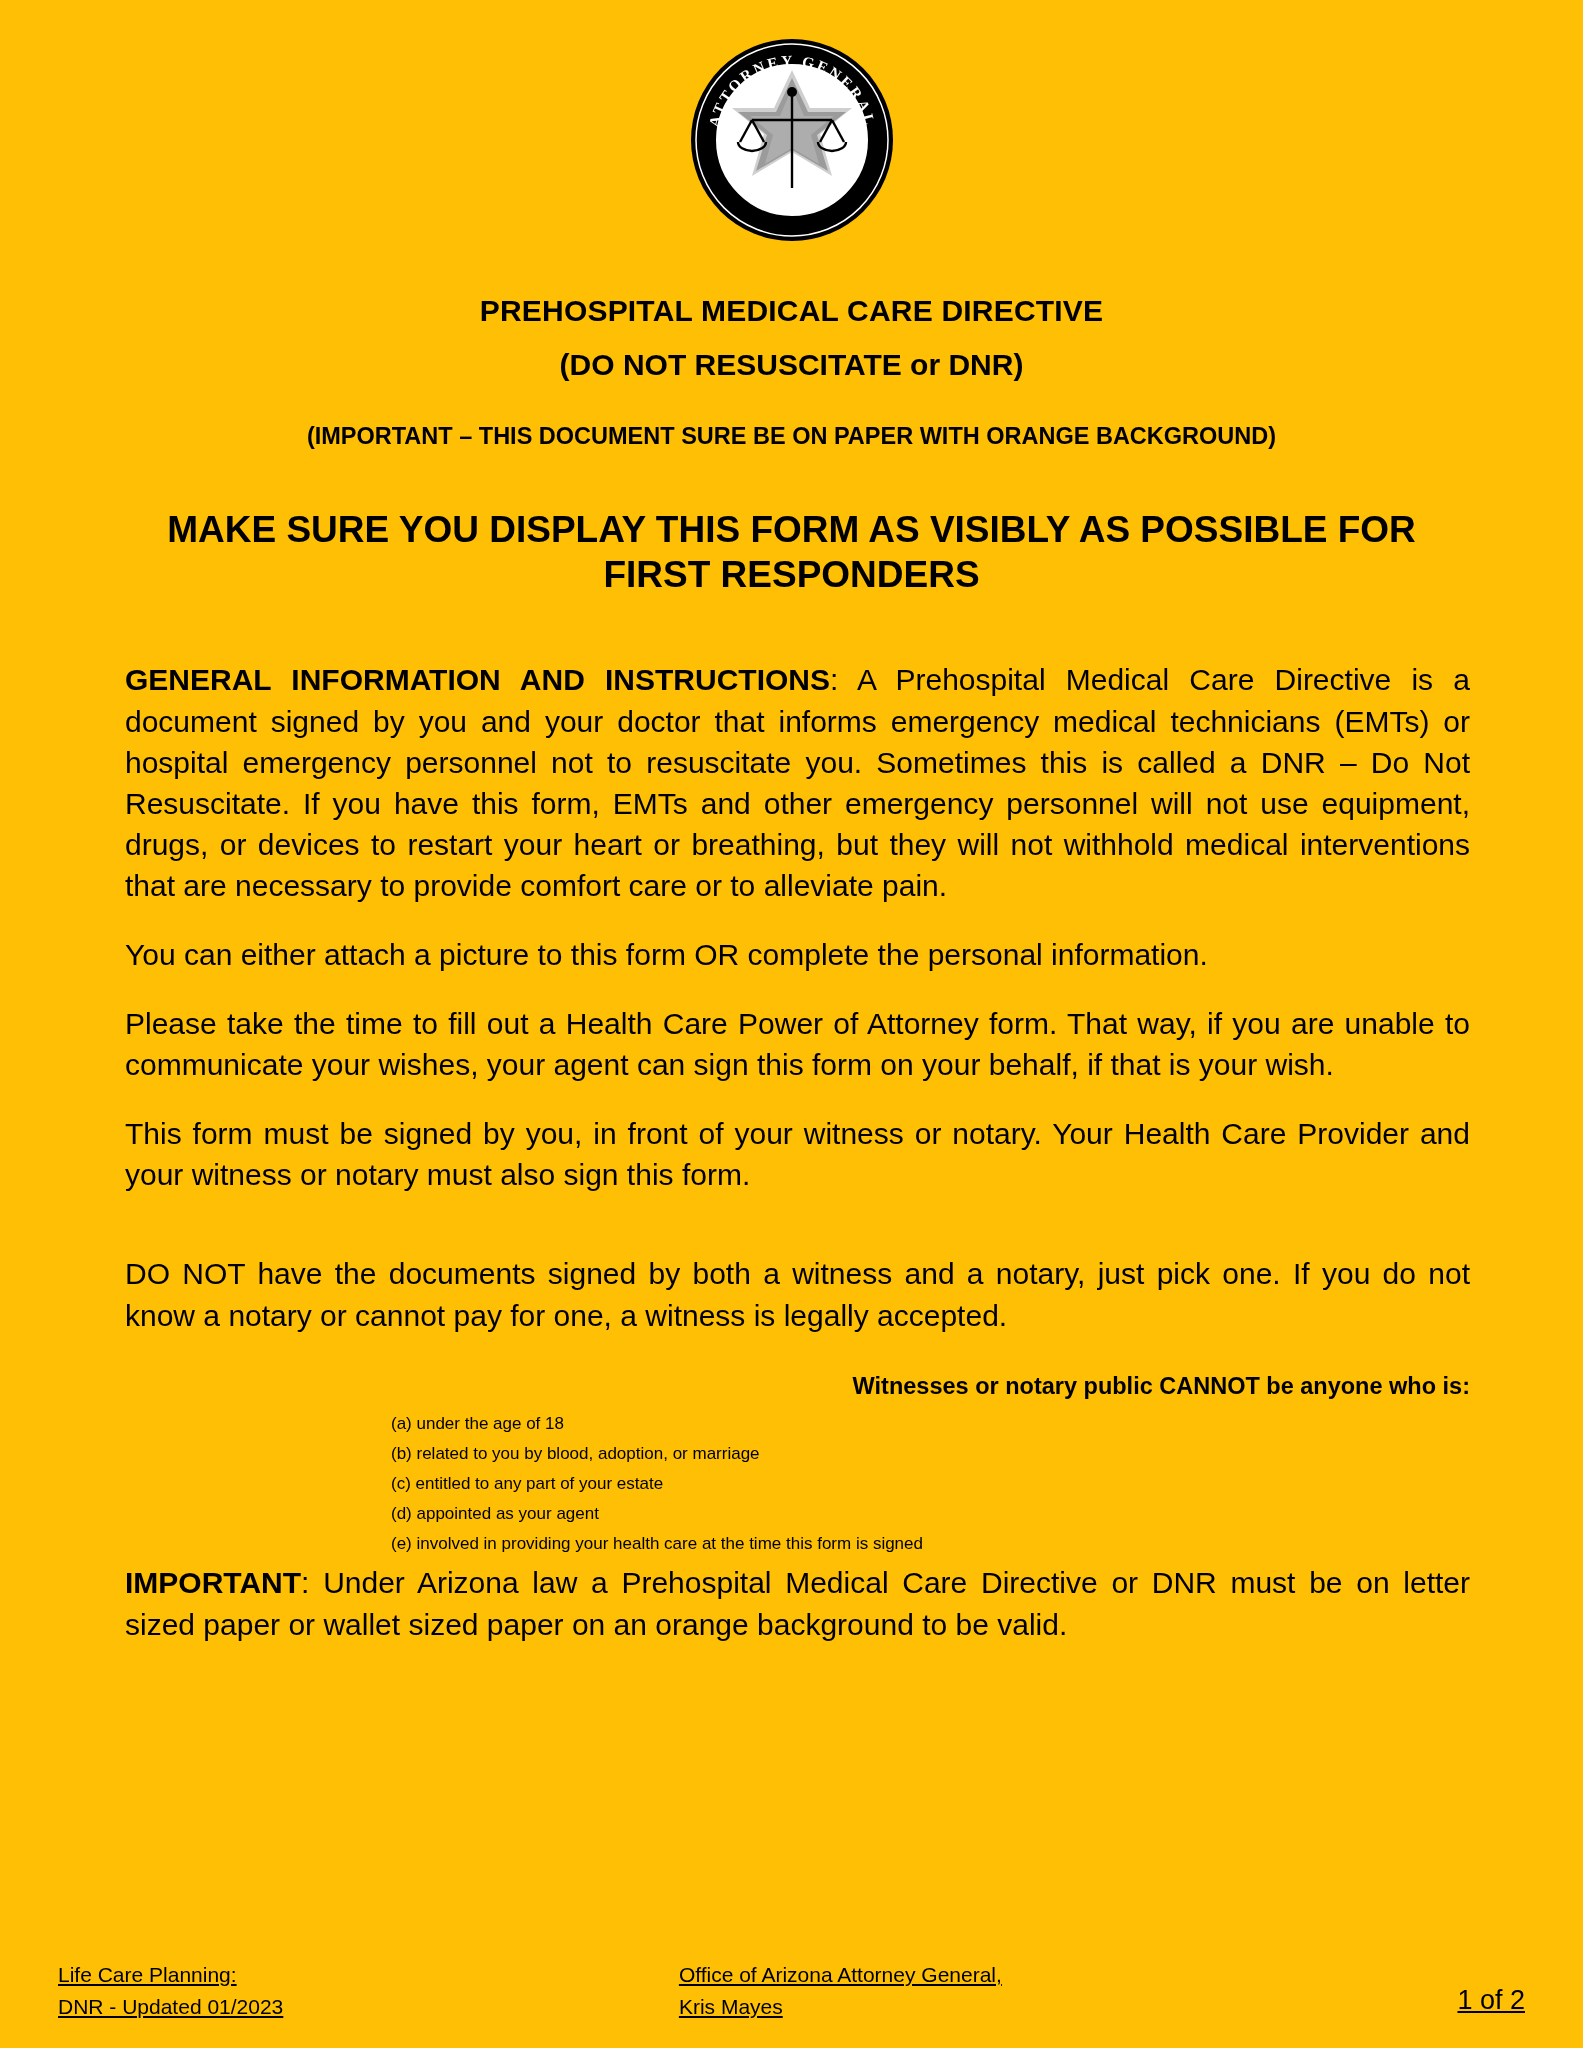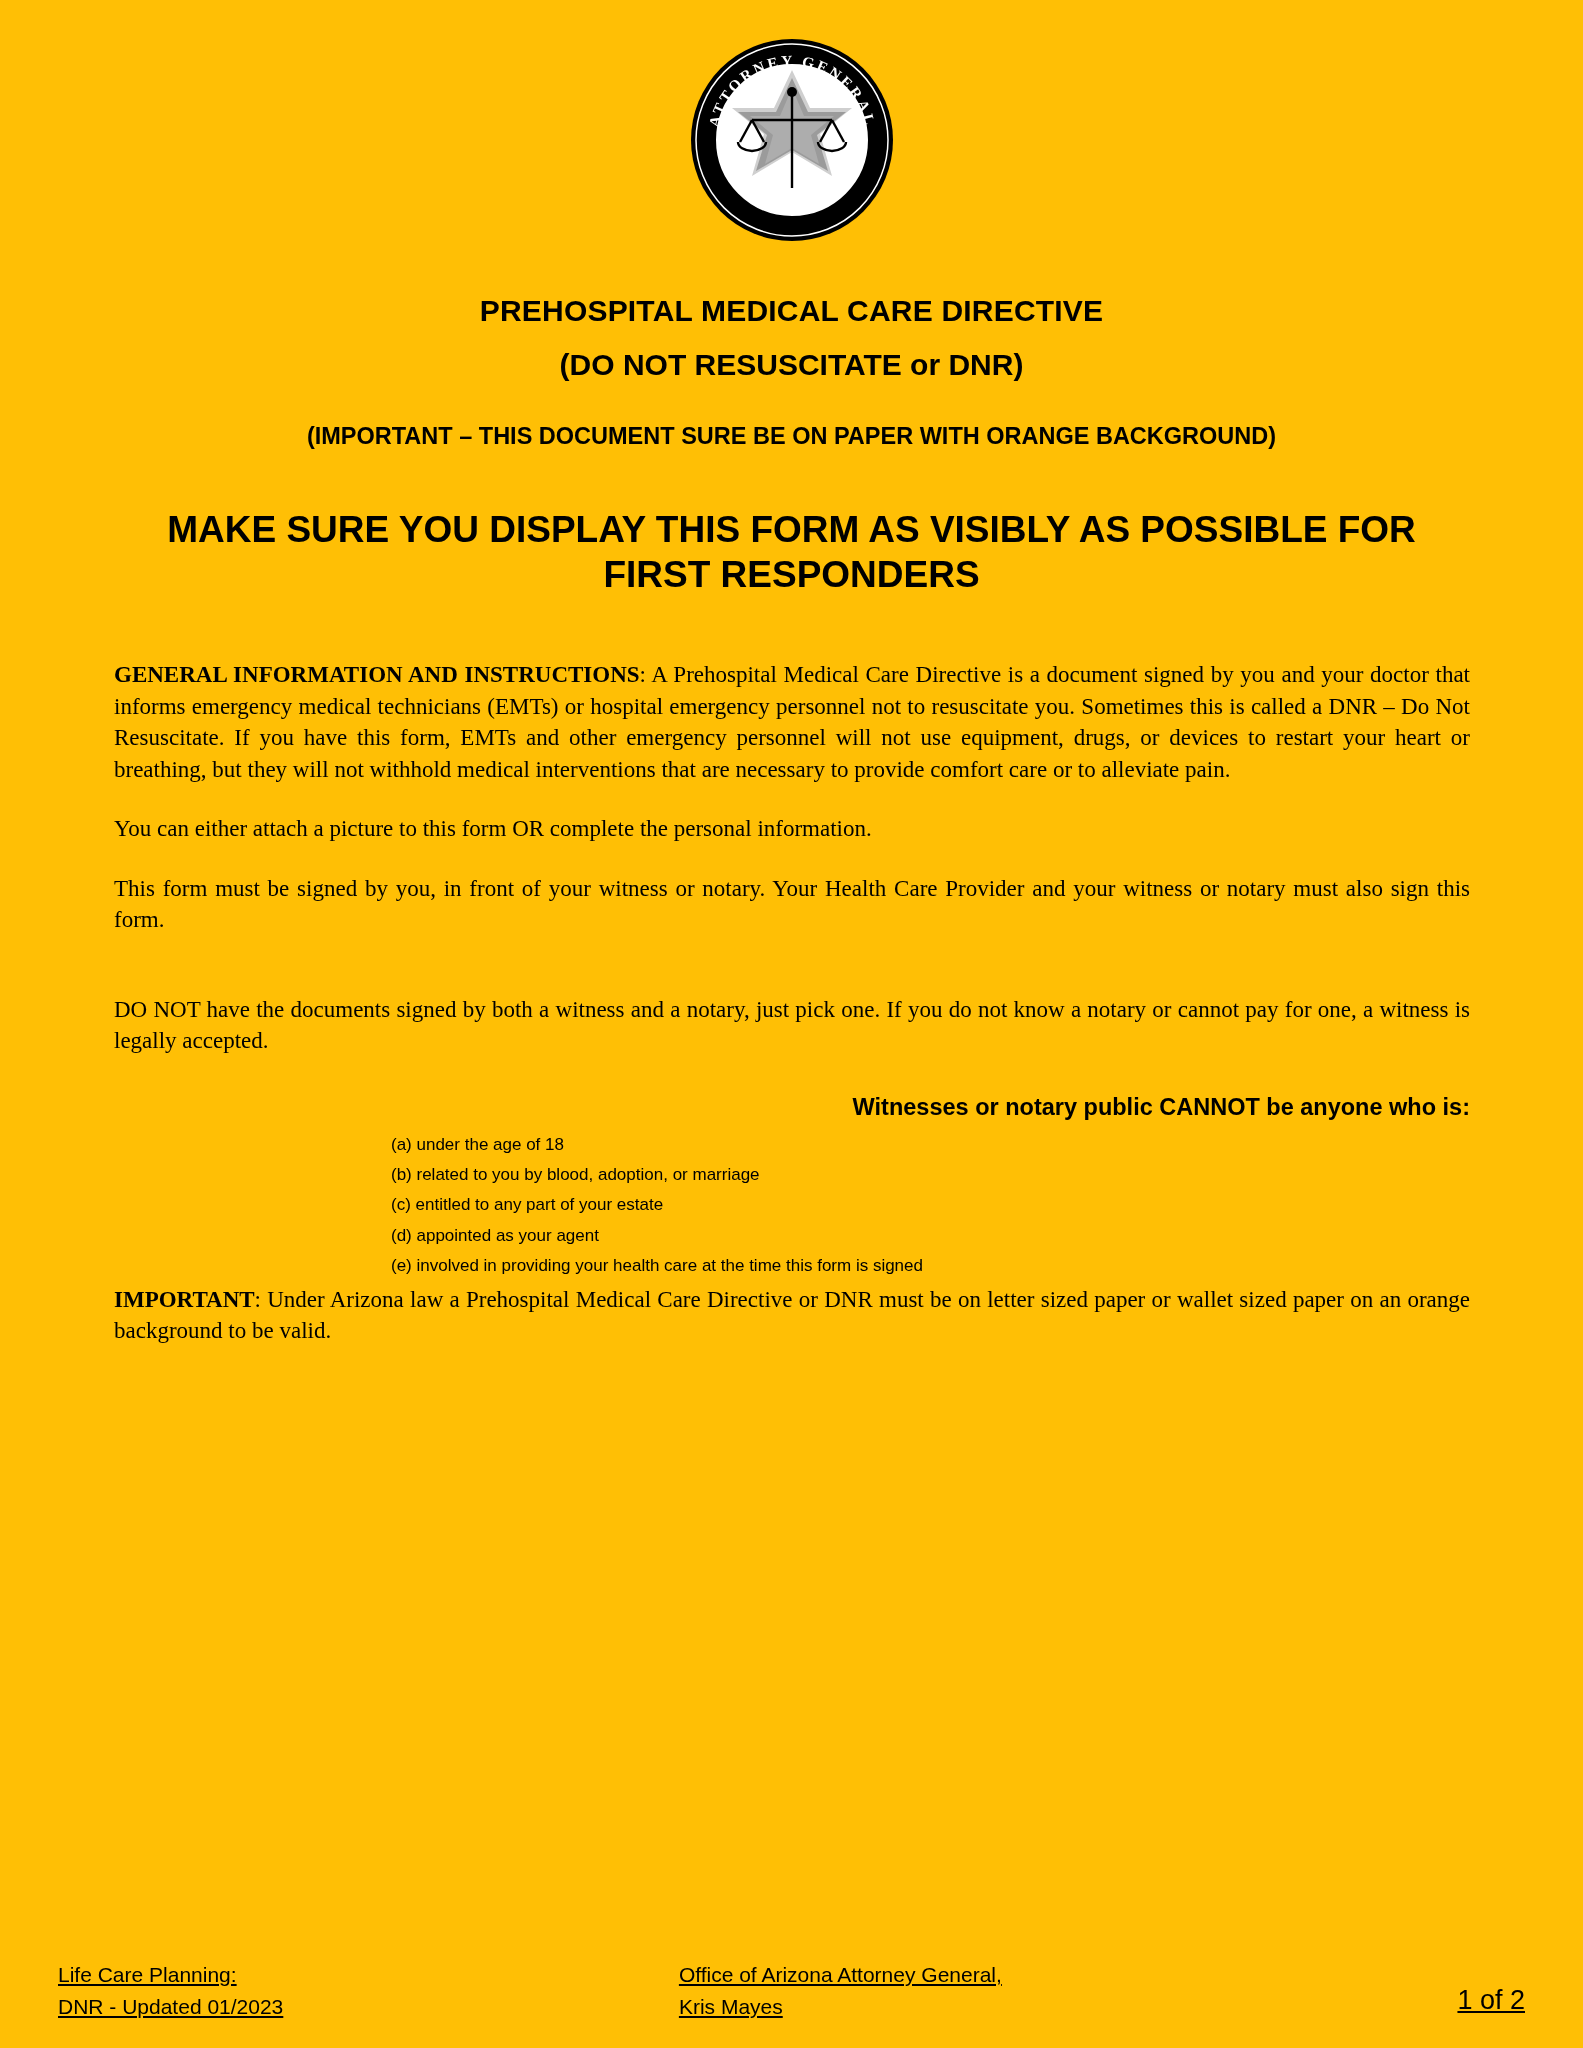--- a/index.html
+++ b/index.html
@@ -72,25 +72,24 @@
     box-sizing: border-box;
   }
 
   
   .body-area {
     margin-top: 62px;
     padding: 0 113px 0 113px;
     box-sizing: border-box;
   }
   p.para {
-    font-size: 23px;
+    font-size: 30px;
     line-height: 1.37;
     text-align: justify;
-    margin: 0 0 28px 1px;
-    font-family: Liberation Serif, serif;
+    margin: 0 0 28px 12px;
   }
   p.para b { font-weight: bold; }
 
   .gap-large { height: 30px; }
 
   .list-heading {
     font-size: 23.5px;
     font-weight: bold;
     text-align: right;
     margin: 34px 0 10px 0;
@@ -193,20 +192,21 @@
   </div>
 
   <div class="banner">MAKE SURE YOU DISPLAY THIS FORM AS VISIBLY AS POSSIBLE FOR FIRST RESPONDERS</div>
 
   <div class="body-area">
 
     <p class="para"><b>GENERAL INFORMATION AND INSTRUCTIONS</b><span>: A Prehospital Medical Care Directive is a document signed by you and your doctor that informs emergency medical technicians (EMTs) or hospital emergency personnel not to resuscitate you. Sometimes this is called a DNR – Do Not Resuscitate. If you have this form, EMTs and other emergency personnel will not use equipment, drugs, or devices to restart your heart or breathing, but they will not withhold medical interventions that are necessary to provide comfort care or to alleviate pain.</span></p>
 
     <p class="para">You can either attach a picture to this form OR complete the personal information.</p>
 
+    <p class="para">Please take the time to fill out a Health Care Power of Attorney form. That way, if you are unable to communicate your wishes, your agent can sign this form on your behalf, if that is your wish.</p>
 
     <p class="para">This form must be signed by you, in front of your witness or notary. Your Health Care Provider and your witness or notary must also sign this form.</p>
 
     <div class="gap-large"></div>
 
     <p class="para">DO NOT have the documents signed by both a witness and a notary, just pick one. If you do not know a notary or cannot pay for one, a witness is legally accepted.</p>
 
     <div class="list-heading">Witnesses or notary public CANNOT be anyone who is:</div>
 
     <ul class="letter-list">

